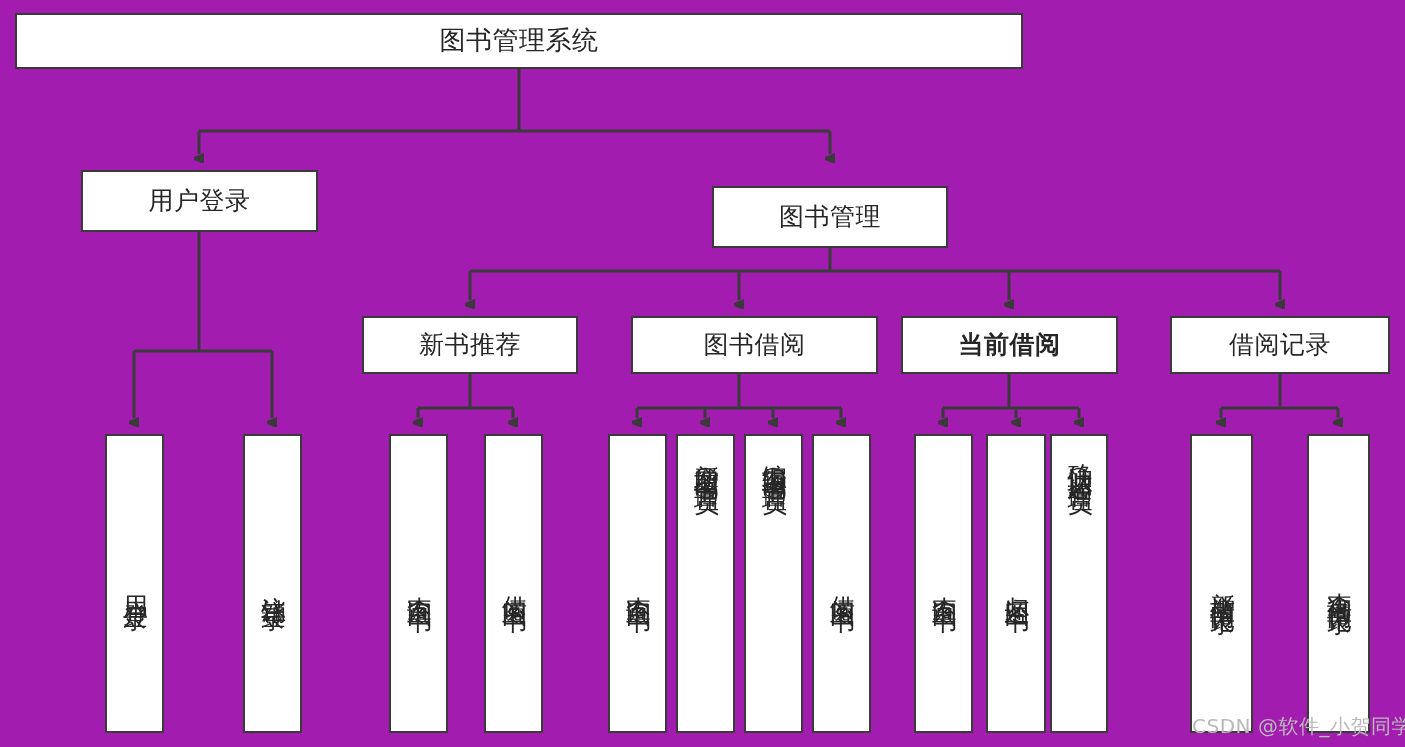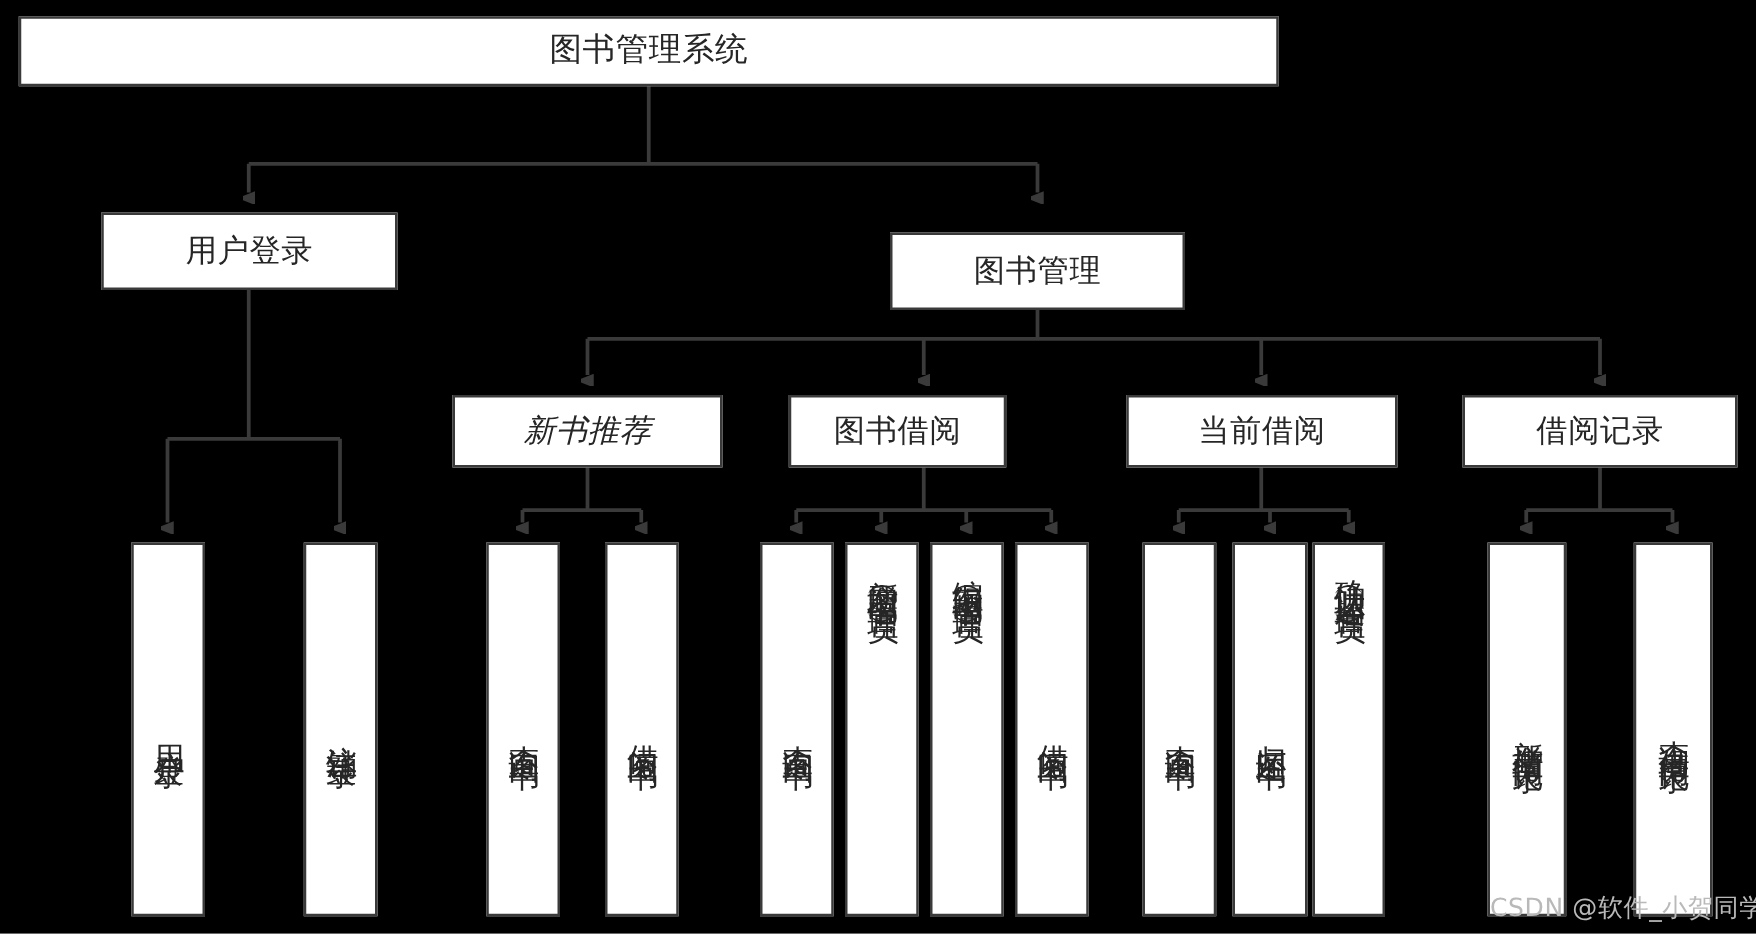--- a/index.html
+++ b/index.html
@@ -8,21 +8,21 @@
     padding: 0;
     background: #ffffff;
   }
   body {
     font-family: "DejaVu Sans", "Liberation Sans", sans-serif;
   }
   #diagram-root {
     position: relative;
     width: 1405px;
     height: 747px;
-    background: #000000;
+    background: #a21caf;
     overflow: hidden;
   }
   svg.connectors {
     position: absolute;
     left: 0;
     top: 0;
     width: 1405px;
     height: 747px;
     pointer-events: none;
   }
@@ -118,27 +118,27 @@
   <div id="node-layer">
       <div class="node horiz root" style="left: 15px; top: 13px; width: 1008px; height: 56px;">
         <span>图书管理系统</span>
       </div>
       <div class="node horiz" style="left: 81px; top: 170px; width: 237px; height: 62px;">
         <span>用户登录</span>
       </div>
       <div class="node horiz" style="left: 712px; top: 170px; width: 236px; height: 62px; margin-top: 16px;">
         <span>图书管理</span>
       </div>
-      <div class="node horiz" style="left: 362px; top: 316px; width: 216px; height: 58px; font-style: italic;">
+      <div class="node horiz" style="left: 362px; top: 316px; width: 216px; height: 58px;">
         <span>新书推荐</span>
       </div>
-      <div class="node horiz" style="left: 631px; top: 316px; width: 174px; height: 58px;">
+      <div class="node horiz" style="left: 631px; top: 316px; width: 247px; height: 58px;">
         <span>图书借阅</span>
       </div>
-      <div class="node horiz" style="left: 901px; top: 316px; width: 217px; height: 58px;">
+      <div class="node horiz" style="left: 901px; top: 316px; width: 217px; height: 58px; font-weight: bold;">
         <span>当前借阅</span>
       </div>
       <div class="node horiz" style="left: 1170px; top: 316px; width: 220px; height: 58px; text-align: right;">
         <span>借阅记录</span>
       </div>
       <div class="node vert" style="left: 105px; top: 434px; width: 59px; height: 299px;">
         <span>用户登录</span>
       </div>
       <div class="node vert" style="left: 243px; top: 434px; width: 59px; height: 299px;">
         <span>注销登录</span>

